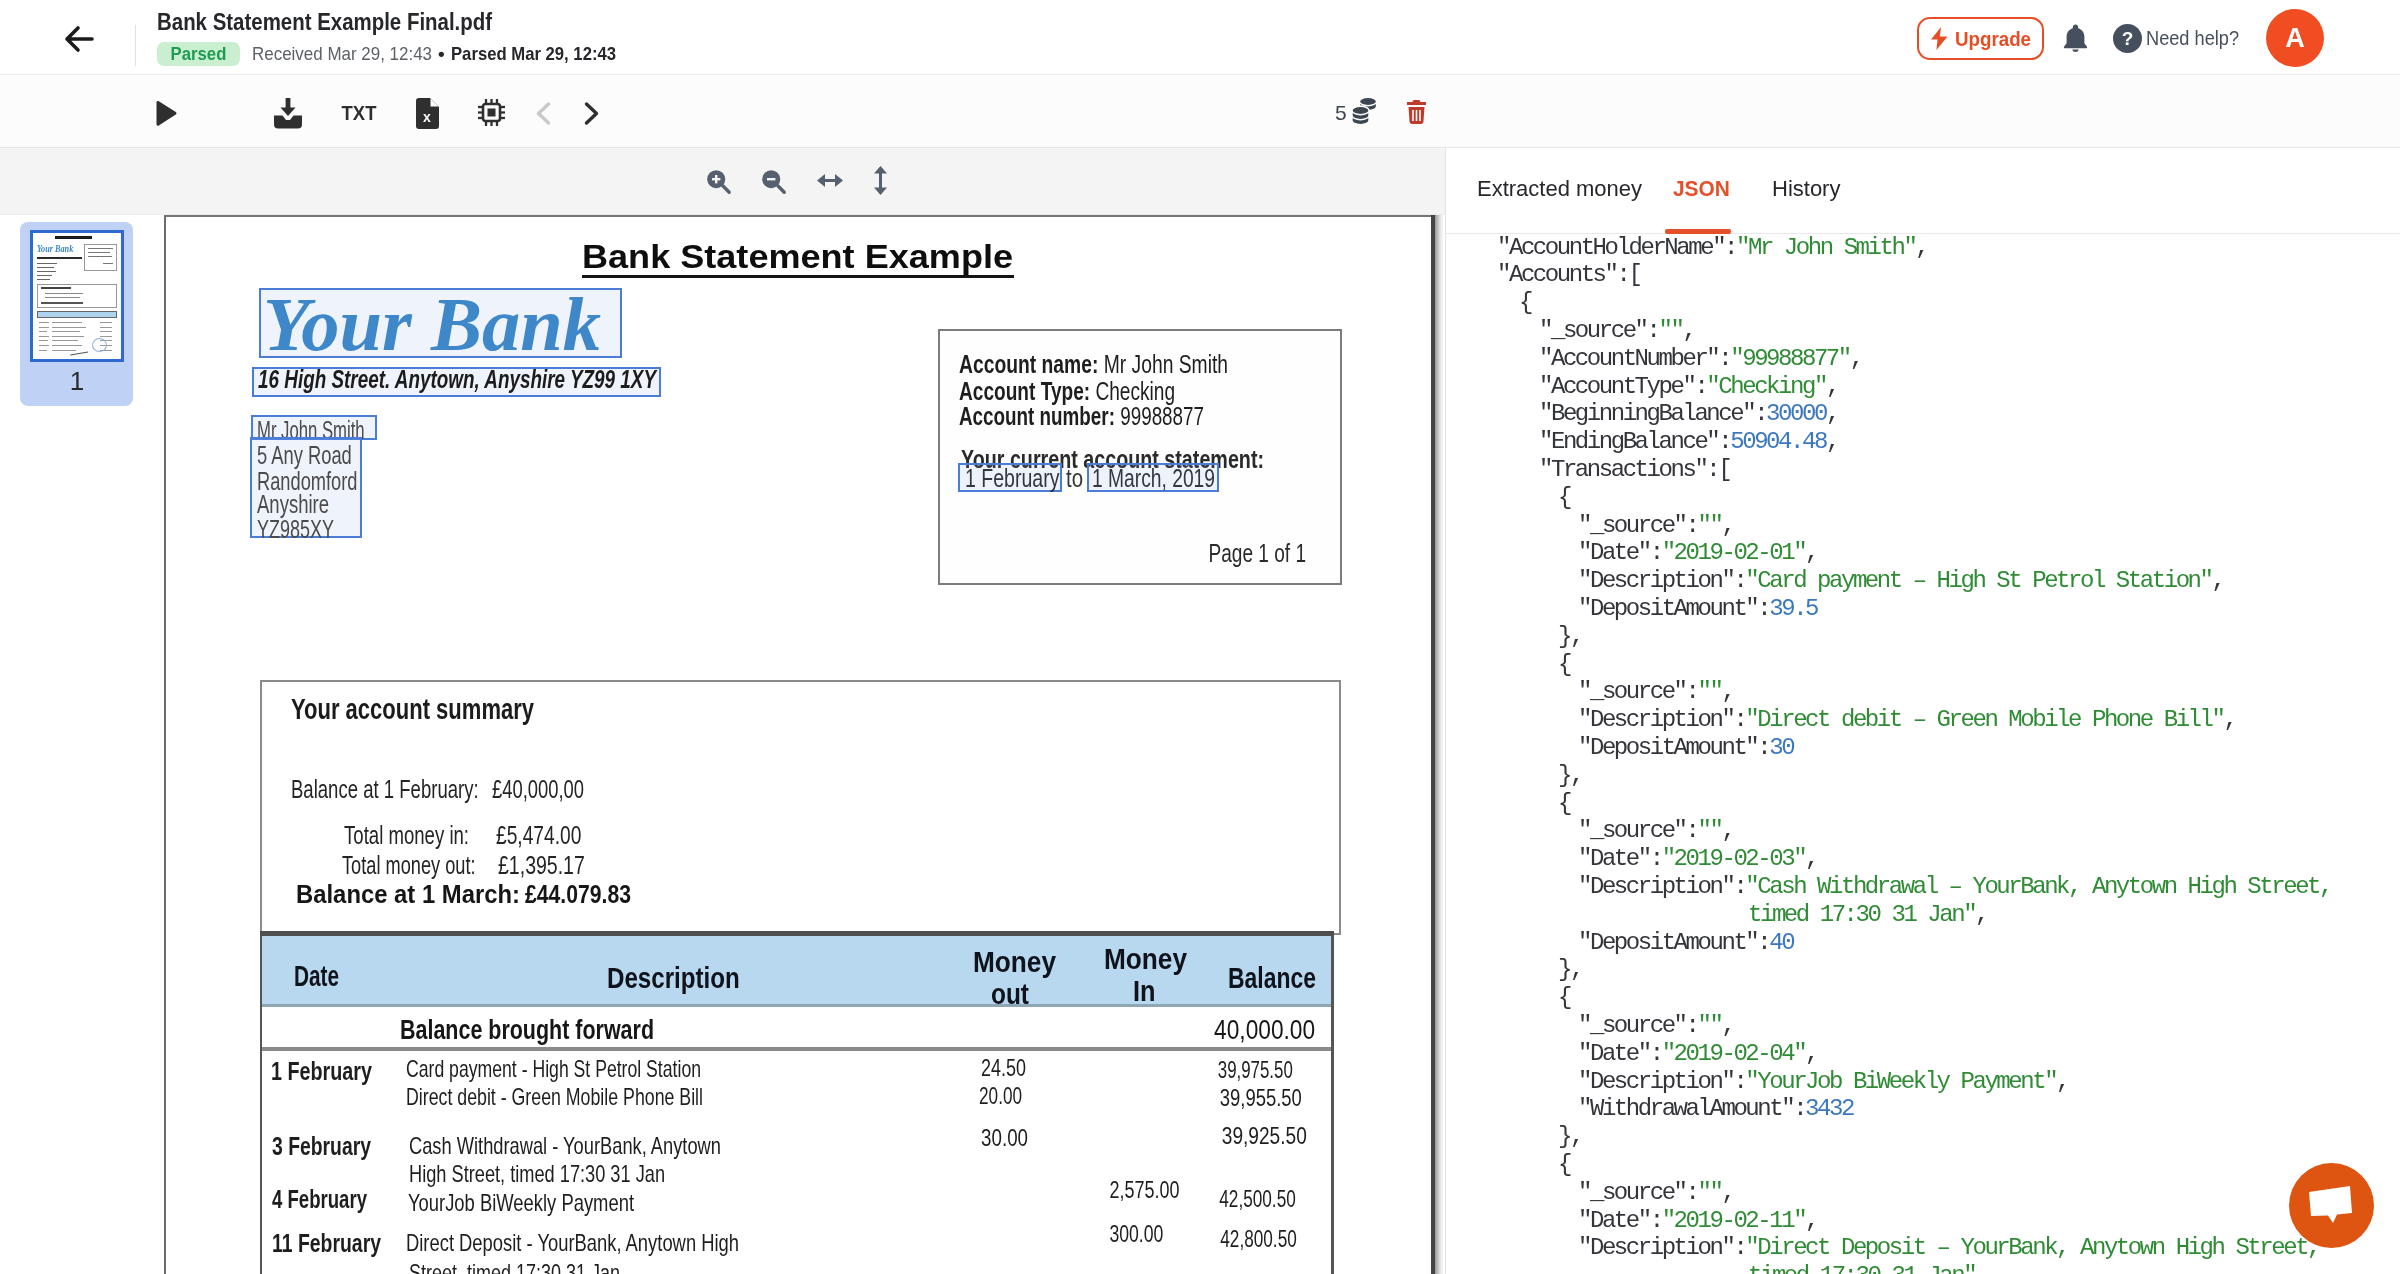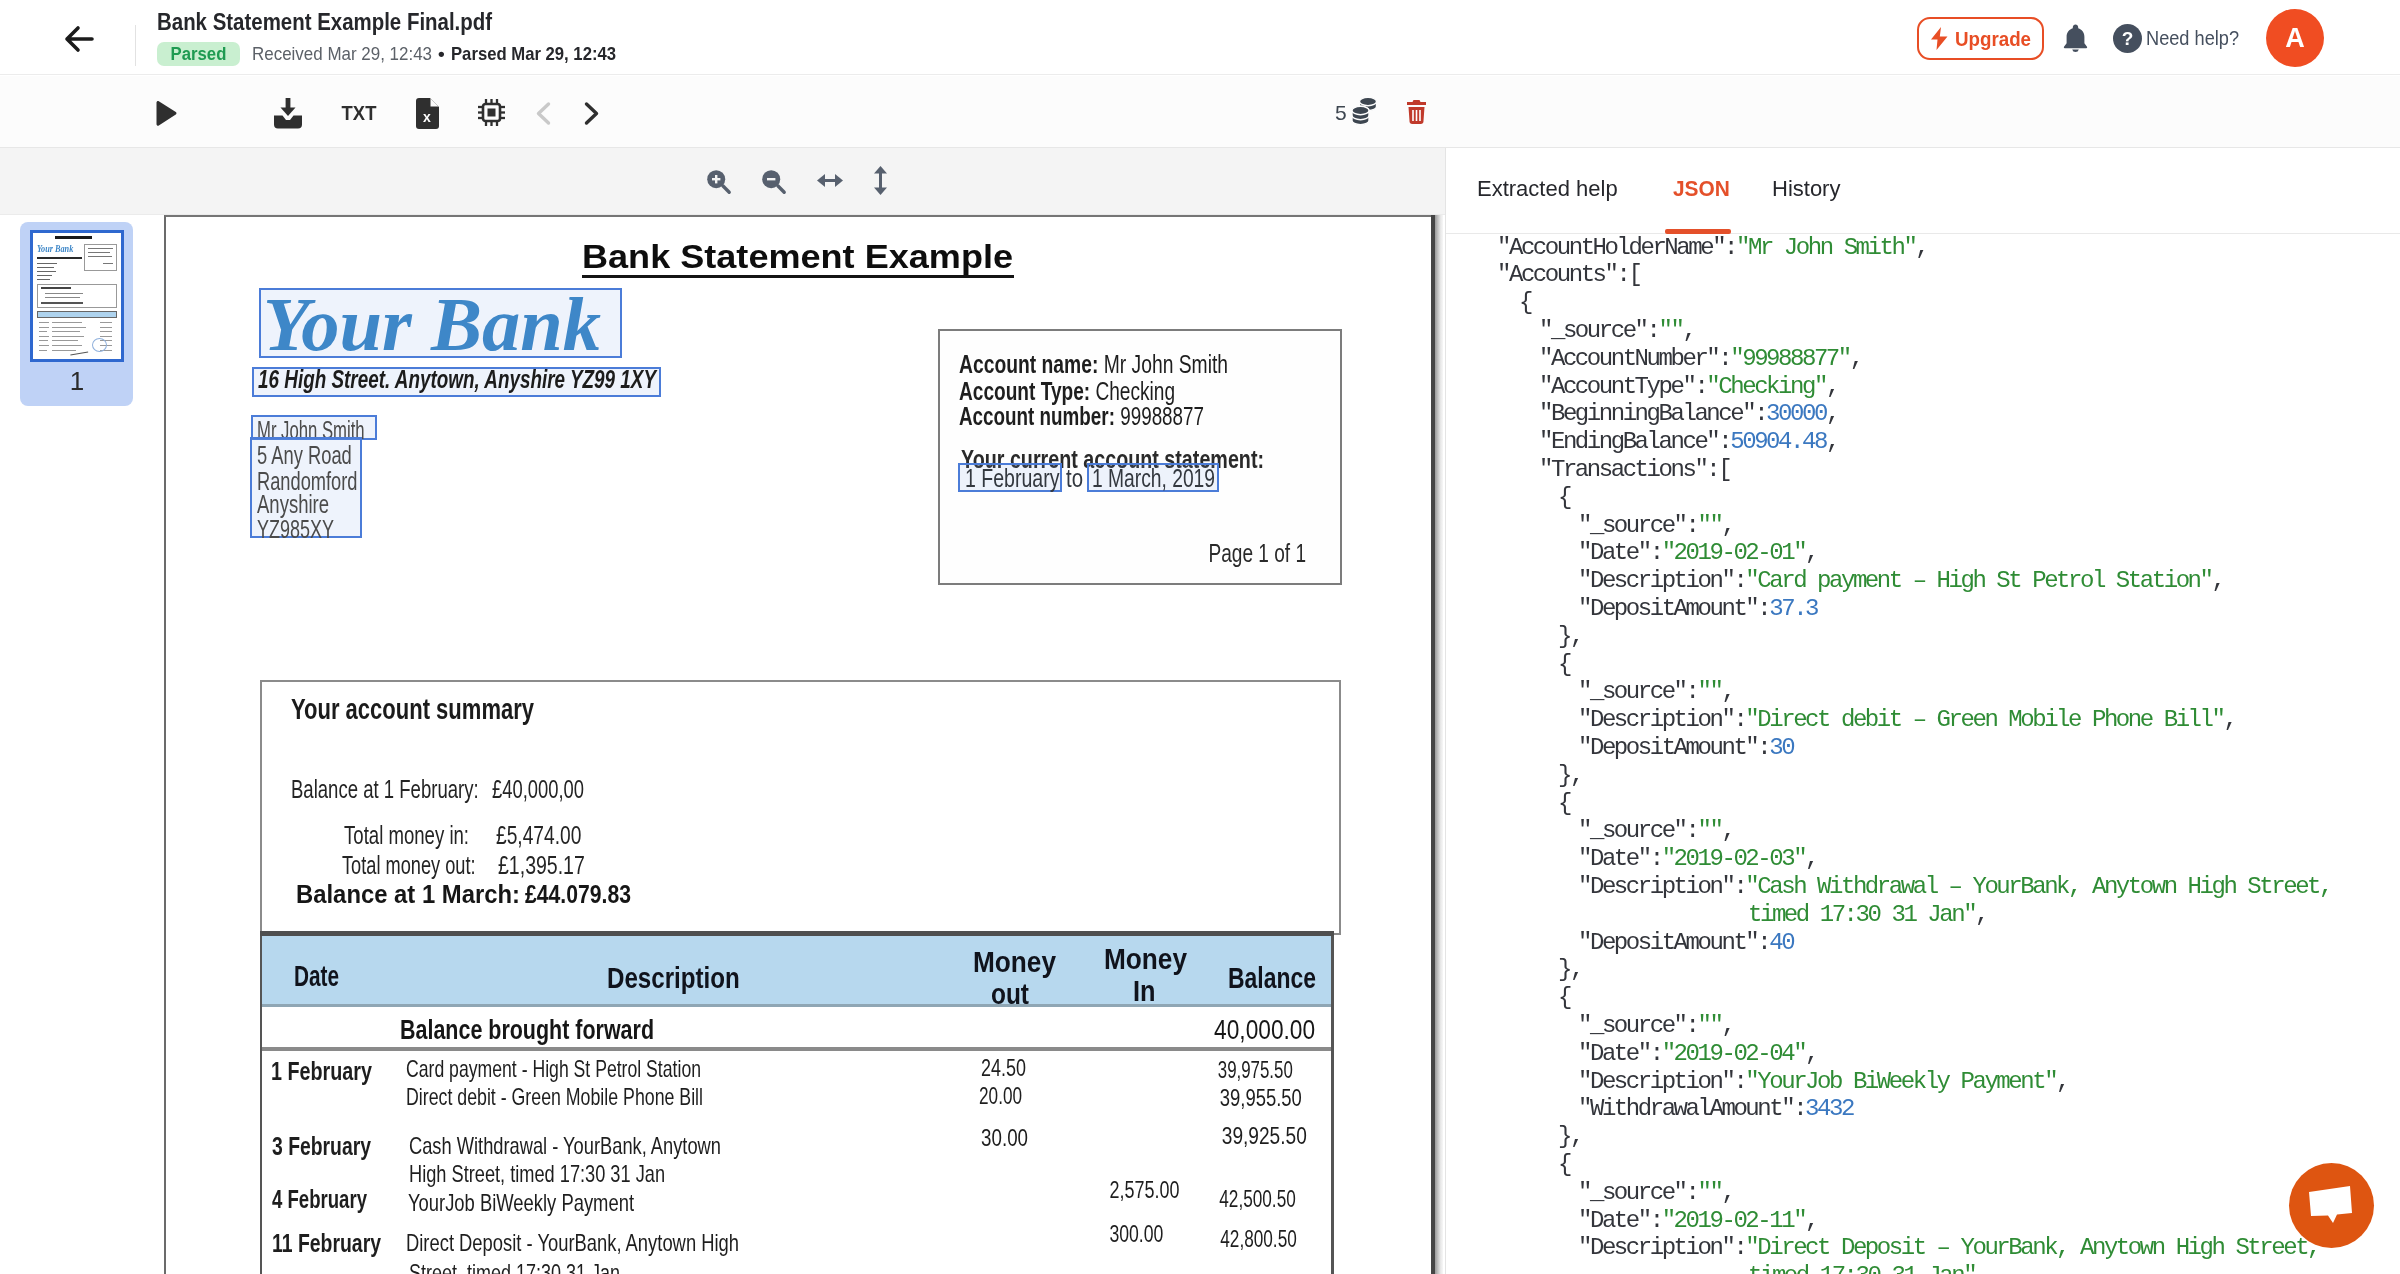--- a/index.html
+++ b/index.html
@@ -243,41 +243,41 @@
 <div style="position:absolute;left:407.6px;top:1186.5px;font:400 24px/31px 'Liberation Sans',sans-serif;color:#1e1e1e;white-space:nowrap;transform:scaleX(0.7666);transform-origin:left center;">YourJob BiWeekly Payment</div>
 <div style="position:absolute;right:1220.6px;top:1173.5px;font:400 24px/31px 'Liberation Sans',sans-serif;color:#1e1e1e;white-space:nowrap;transform:scaleX(0.7494);transform-origin:right center;">2,575.00</div>
 <div style="position:absolute;right:1104.7px;top:1182.5px;font:400 24px/31px 'Liberation Sans',sans-serif;color:#1e1e1e;white-space:nowrap;transform:scaleX(0.7166);transform-origin:right center;">42,500.50</div>
 <div style="position:absolute;left:272.2px;top:1226.5px;font:700 25px/32px 'Liberation Sans',sans-serif;color:#1e1e1e;white-space:nowrap;transform:scaleX(0.7766);transform-origin:left center;">11 February</div>
 <div style="position:absolute;left:406.3px;top:1227.0px;font:400 24px/31px 'Liberation Sans',sans-serif;color:#1e1e1e;white-space:nowrap;transform:scaleX(0.7657);transform-origin:left center;">Direct Deposit - YourBank, Anytown High</div>
 <div style="position:absolute;right:1236.4px;top:1217.5px;font:400 24px/31px 'Liberation Sans',sans-serif;color:#1e1e1e;white-space:nowrap;transform:scaleX(0.7357);transform-origin:right center;">300.00</div>
 <div style="position:absolute;right:1103.6px;top:1222.5px;font:400 24px/31px 'Liberation Sans',sans-serif;color:#1e1e1e;white-space:nowrap;transform:scaleX(0.7166);transform-origin:right center;">42,800.50</div>
 <div style="position:absolute;left:408.5px;top:1257.0px;font:400 24px/31px 'Liberation Sans',sans-serif;color:#1e1e1e;white-space:nowrap;transform:scaleX(0.7496);transform-origin:left center;">Street, timed 17:30 31 Jan</div>
 
 <div class="abs" style="left:1445px;top:148px;width:955px;height:1126px;background:#fff;border-left:1px solid #e4e4e4"></div>
-<div class="abs" style="left:1477px;top:176px;font:500 22px/26px 'Liberation Sans';color:#26272c;white-space:nowrap">Extracted help</div>
+<div class="abs" style="left:1477px;top:176px;font:500 22px/26px 'Liberation Sans';color:#26272c;white-space:nowrap">Extracted money</div>
 <div class="abs" style="left:1673px;top:176px;font:700 22px/26px 'Liberation Sans';color:#e4502a;white-space:nowrap;transform:scaleX(0.95);transform-origin:left center">JSON</div>
 <div class="abs" style="left:1772px;top:176px;font:500 22px/26px 'Liberation Sans';color:#26272c;white-space:nowrap">History</div>
 <div class="abs" style="left:1446px;top:233px;width:954px;height:1px;background:#e9e9e9"></div>
 <div class="abs" style="left:1665px;top:229px;width:66px;height:5px;background:#e4502a;border-radius:2px"></div>
 <div class="abs" style="left:1446px;top:230px;width:954px;height:1044px;overflow:hidden">
 <div class="abs" style="left:-1446px;top:-230px;width:2400px;height:1274px">
 <div class="jl" style="left:1497px;top:233.53px"><span class="k">"AccountHolderName":</span><span class="s">"Mr John Smith"</span><span class="k">,</span></div>
 <div class="jl" style="left:1497px;top:261.34px"><span class="k">"Accounts":[</span></div>
 <div class="jl" style="left:1519px;top:289.14px"><span class="k">{</span></div>
 <div class="jl" style="left:1539px;top:316.94px"><span class="k">"_source":</span><span class="s">""</span><span class="k">,</span></div>
 <div class="jl" style="left:1539px;top:344.74px"><span class="k">"AccountNumber":</span><span class="s">"99988877"</span><span class="k">,</span></div>
 <div class="jl" style="left:1539px;top:372.54px"><span class="k">"AccountType":</span><span class="s">"Checking"</span><span class="k">,</span></div>
 <div class="jl" style="left:1539px;top:400.34px"><span class="k">"BeginningBalance":</span><span class="n">30000</span><span class="k">,</span></div>
 <div class="jl" style="left:1539px;top:428.14px"><span class="k">"EndingBalance":</span><span class="n">50904.48</span><span class="k">,</span></div>
 <div class="jl" style="left:1539px;top:455.94px"><span class="k">"Transactions":[</span></div>
 <div class="jl" style="left:1558px;top:483.74px"><span class="k">{</span></div>
 <div class="jl" style="left:1578px;top:511.54px"><span class="k">"_source":</span><span class="s">""</span><span class="k">,</span></div>
 <div class="jl" style="left:1578px;top:539.33px"><span class="k">"Date":</span><span class="s">"2019-02-01"</span><span class="k">,</span></div>
 <div class="jl" style="left:1578px;top:567.13px"><span class="k">"Description":</span><span class="s">"Card payment – High St Petrol Station"</span><span class="k">,</span></div>
-<div class="jl" style="left:1578px;top:594.94px"><span class="k">"DepositAmount":</span><span class="n">37.3</span></div>
+<div class="jl" style="left:1578px;top:594.94px"><span class="k">"DepositAmount":</span><span class="n">39.5</span></div>
 <div class="jl" style="left:1558px;top:622.74px"><span class="k">},</span></div>
 <div class="jl" style="left:1558px;top:650.53px"><span class="k">{</span></div>
 <div class="jl" style="left:1578px;top:678.33px"><span class="k">"_source":</span><span class="s">""</span><span class="k">,</span></div>
 <div class="jl" style="left:1578px;top:706.13px"><span class="k">"Description":</span><span class="s">"Direct debit – Green Mobile Phone Bill"</span><span class="k">,</span></div>
 <div class="jl" style="left:1578px;top:733.94px"><span class="k">"DepositAmount":</span><span class="n">30</span></div>
 <div class="jl" style="left:1558px;top:761.74px"><span class="k">},</span></div>
 <div class="jl" style="left:1558px;top:789.53px"><span class="k">{</span></div>
 <div class="jl" style="left:1578px;top:817.34px"><span class="k">"_source":</span><span class="s">""</span><span class="k">,</span></div>
 <div class="jl" style="left:1578px;top:845.13px"><span class="k">"Date":</span><span class="s">"2019-02-03"</span><span class="k">,</span></div>
 <div class="jl" style="left:1578px;top:872.93px"><span class="k">"Description":</span><span class="s">"Cash Withdrawal – YourBank, Anytown High Street,</span></div>

